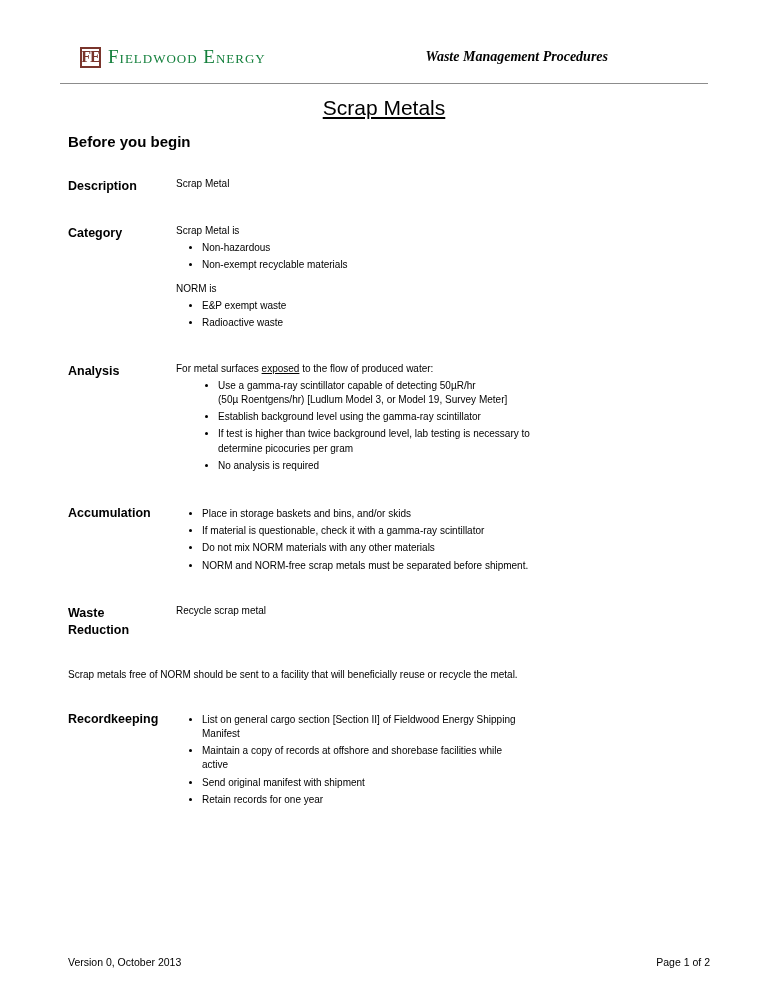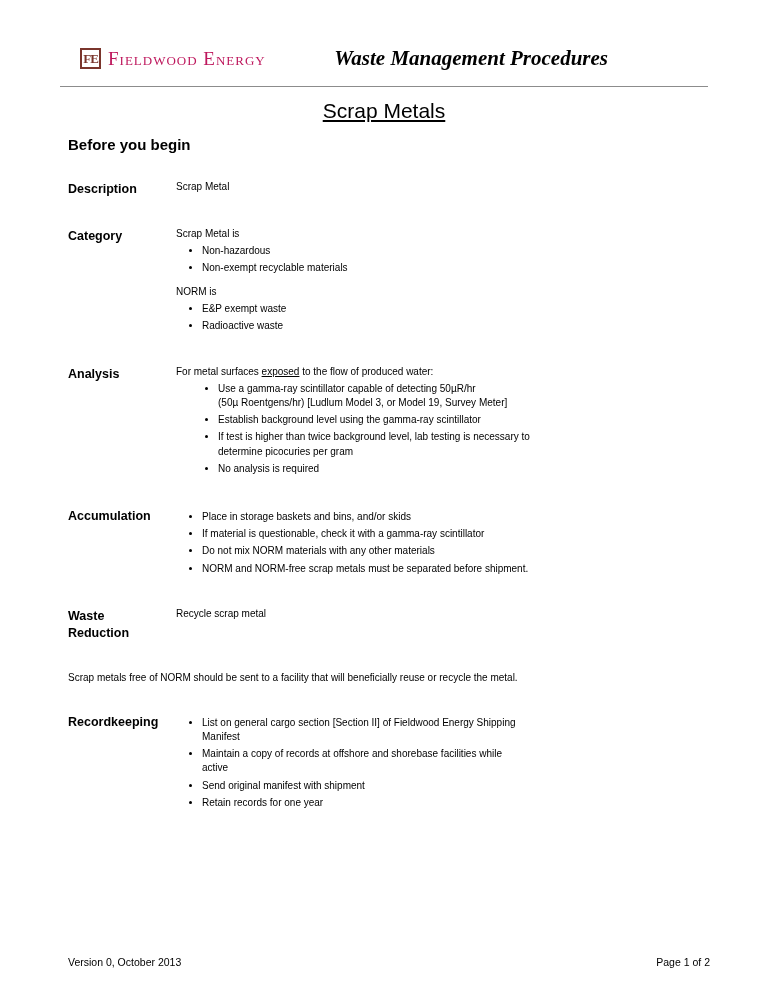--- a/index.html
+++ b/index.html
@@ -22,34 +22,34 @@
     align-items: center;
     padding: 46px 60px 0 80px;
   }
   .logo { display: flex; align-items: center; }
   .logo-box {
     width: 21px; height: 21px;
     border: 2px solid #7a352c;
     color: #7a352c;
     display: flex; align-items: center; justify-content: center;
     font-family: "Liberation Serif", serif;
-    font-weight: bold; font-size: 13px; letter-spacing: -1px;
+    font-weight: bold; font-size: 16px; letter-spacing: -1px;
     margin-right: 7px;
   }
   .logo-text {
     font-family: "Liberation Serif", serif;
     font-variant: small-caps;
     font-size: 19px;
     letter-spacing: 1px;
-    color: #be185d;
+    color: #15803d;
   }
   .doc-title {
     font-family: "Liberation Serif", serif;
     font-weight: bold; font-style: italic;
-    font-size: 21px;
+    font-size: 14px;
     margin-right: 100px;
   }
   .header-rule { border: 0; border-top: 1px solid #8c8c8c; margin: 15px 60px 0 60px; }
 
   
   .page-title { margin: 12px 0 0; text-align: center; font-size: 21px; font-weight: normal; }
   .page-title .u-span { text-decoration: underline; }
   .intro-heading { margin: 13px 60px 0 68px; font-size: 15px; font-weight: bold; }
 
   

